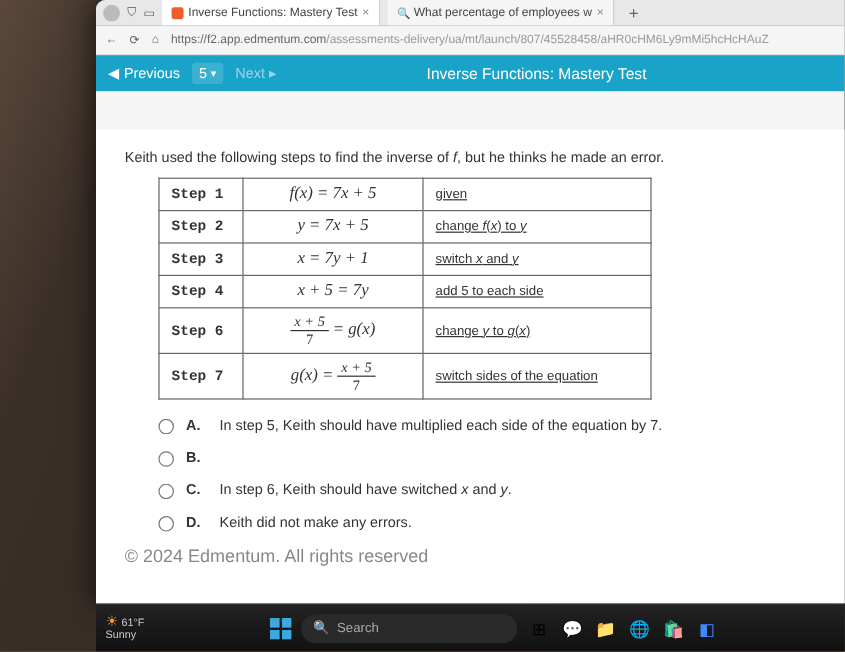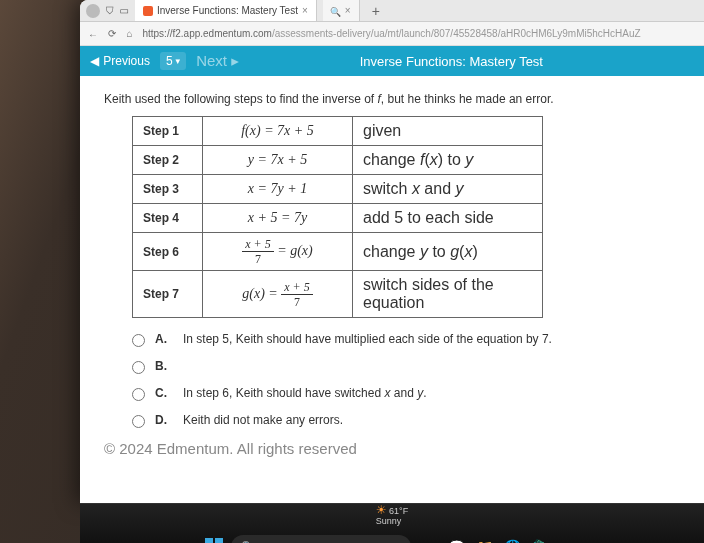--- a/index.html
+++ b/index.html
@@ -17,43 +17,43 @@
   .tab .fav.e { background:#f05c2c; border-radius:2px;}
   .tab .fav.q::before{content:"🔍";font-size:9px;}
   .tab-plus { padding: 0 6px; color:#666; font-size:14px;}
   .addrbar { height: 24px; background: #f5f5f5; display: flex; align-items: center; font-size: 10px; color: #666; padding: 0 8px; gap: 10px; border-bottom:1px solid #ddd;}
   .addrbar .url { flex:1; white-space: nowrap; overflow:hidden;}
   .addrbar .url .gray { color:#999;text-align:right;}
   
   .bluebar { height: 30px; background: #1aa3c9; display: flex; align-items: center; color: #fff; font-size: 12px; padding: 0 10px; gap: 10px;}
   .bluebar .prev { display:flex; align-items:center; gap:4px; font-size:12px;}
   .bluebar .dropdown { background: rgba(255,255,255,0.15); padding: 2px 6px; border-radius:3px; display:flex; gap:3px; align-items:center;}
-  .bluebar .next { color: rgba(255,255,255,0.55); font-size:15px;}
+  .bluebar .next { color: rgba(255,255,255,0.55); font-size:12px;}
   .bluebar .title { flex:1; text-align:center; font-weight:500; font-size:13px; margin-right:40px;}
   
-  .content { flex:1; background:#fff; padding: 16px 24px 0 24px; overflow: hidden; color:#333; font-size:12px;}
+  .content { flex:1; background:#fff; padding: 16px 24px 0 24px; overflow: hidden; color:#333; font-size:12px;margin-top:32px;}
   .prompt { margin-bottom: 10px; font-size:12px; color:#333;}
   table.steps { border-collapse: collapse; margin: 0 0 14px 28px;}
   table.steps td { border: 1px solid #666; padding: 5px 10px; font-size:12px; vertical-align: middle;}
-  table.steps td.stepcol { font-weight:bold; white-space:nowrap; width:70px;}
+  table.steps td.stepcol { font-weight:bold; white-space:nowrap; width:70px;font-family:Liberation Mono, monospace;}
   table.steps td.math { font-family: Liberation Serif, serif; font-size:14px; text-align:center; white-space:nowrap; width:150px;}
   table.steps td.math .it { font-style: italic;}
   .frac { display:inline-block; vertical-align:middle; text-align:center; line-height:1; font-size:12px;}
   .frac .n { display:block; border-bottom:1px solid #333; padding:0 3px 1px;}
   .frac .d { display:block; padding-top:1px;}
-  table.steps td.expl { font-size:16px; font-style: normal; width:190px;}
+  table.steps td.expl { font-size:11px; font-style: normal; width:190px;text-decoration:underline;}
   table.steps td.expl .it { font-style:italic;}
   .choices { margin-left: 28px;}
   .choice { display:flex; align-items:flex-start; gap:10px; margin-bottom:12px; font-size:12px;}
   .choice input[type=radio]{ margin-top:2px; }
   .choice .letter { font-weight:bold; width:18px;}
   .choice .text .it { font-style: italic;}
   .footer { font-size:15px; color:#888; margin-top:4px;}
   
-  .taskbar { position:absolute; left:80px; right:0; bottom:0; height:40px; background: linear-gradient(#222,#111); display:flex; align-items:center; padding:0 8px; gap:8px; border-top:1px solid #333;flex-direction:column;}
+  .taskbar { position:absolute; left:80px; right:0; bottom:0; height:40px; background: linear-gradient(#222,#111); display:flex; align-items:center; padding:0 8px; gap:8px; border-top:1px solid #333;}
   .weather { color:#ccc; font-size:9px; line-height:1.1;}
   .weather .icon{color:#ff9933;font-size:12px;}
   .center-icons { margin:0 auto; display:flex; align-items:center; gap:8px;}
   .win-icon { width:18px;height:18px; display:inline-block;}
   .win-icon svg{width:18px;height:18px;}
   .searchbox { background:#2a2a2a; border-radius:14px; height:24px; width:180px; display:flex; align-items:center; padding:0 10px; color:#aaa; font-size:11px; gap:6px;}
   .tb-icon { width:20px; height:20px; display:inline-flex; align-items:center; justify-content:center; font-size:14px;}
 </style>
 </head>
 <body>
@@ -67,20 +67,21 @@
       <span class="avatar"></span>
       <span class="icon">⛉</span>
       <span class="icon">▭</span>
       <div class="tab active">
         <span class="fav e"></span>
         <span>Inverse Functions: Mastery Test</span>
         <span style="color:#888;">×</span>
       </div>
       <div class="tab">
         <span class="fav q"></span>
+        <span>What percentage of employees w</span>
         <span style="color:#888;">×</span>
       </div>
       <span class="tab-plus">+</span>
     </div>
 
     <div class="addrbar">
       <span>←</span>
       <span>⟳</span>
       <span>⌂</span>
       <span class="url">

